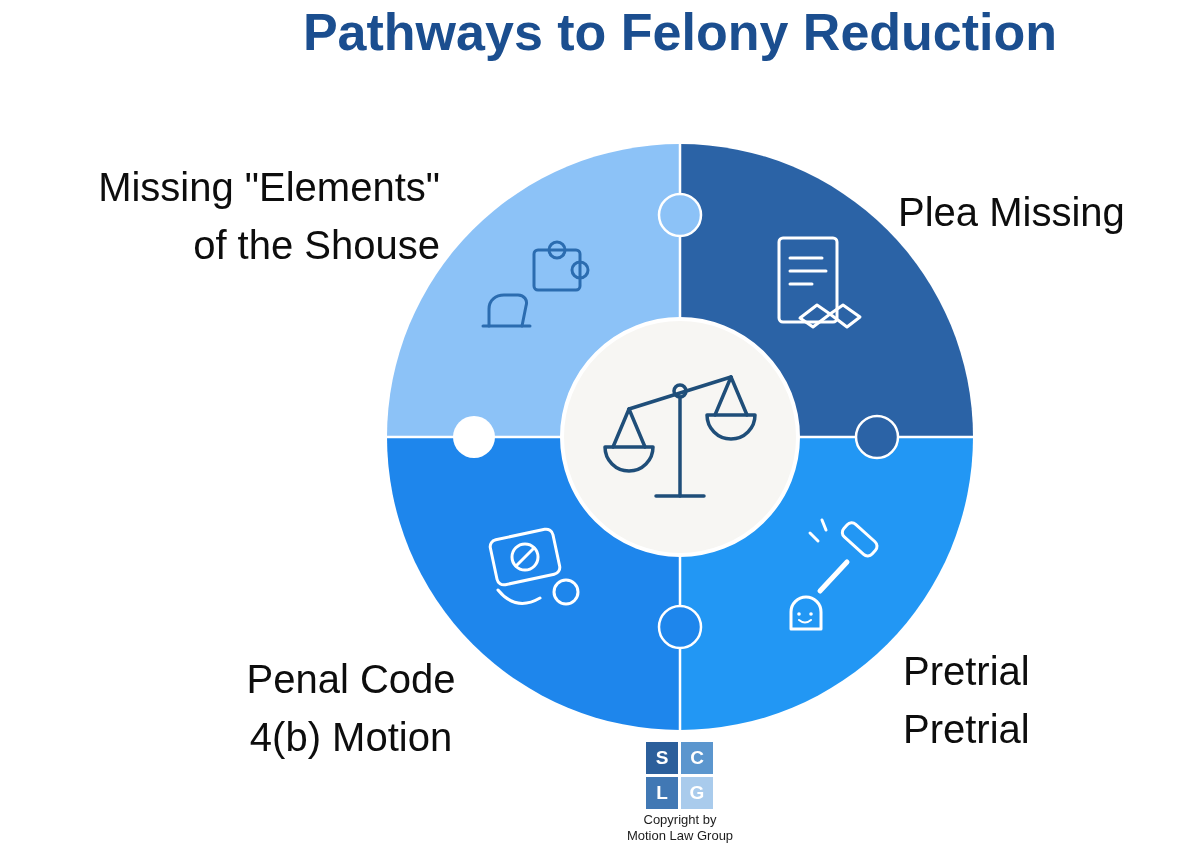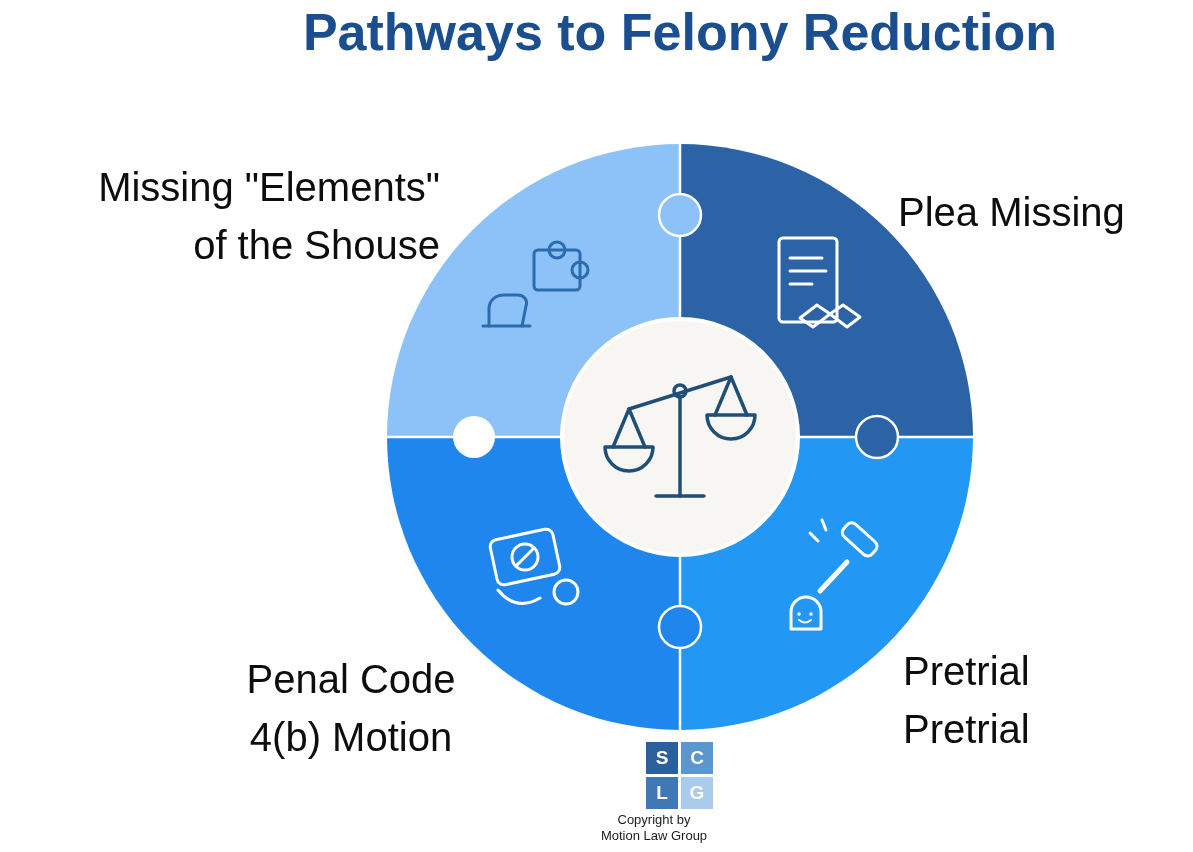--- a/index.html
+++ b/index.html
@@ -45,21 +45,21 @@
     display: flex;
     align-items: center;
     justify-content: center;
     color: #ffffff;
     font-weight: bold;
     font-size: 19px;
   }
   .footer {
     position: absolute;
     top: 812px;
-    left: 504px;
+    left: 530px;
     width: 300px;
     text-align: center;
     font-size: 13px;
     line-height: 16px;
   }
 </style>
 </head>
 <body>
 
 <div class="stage">

